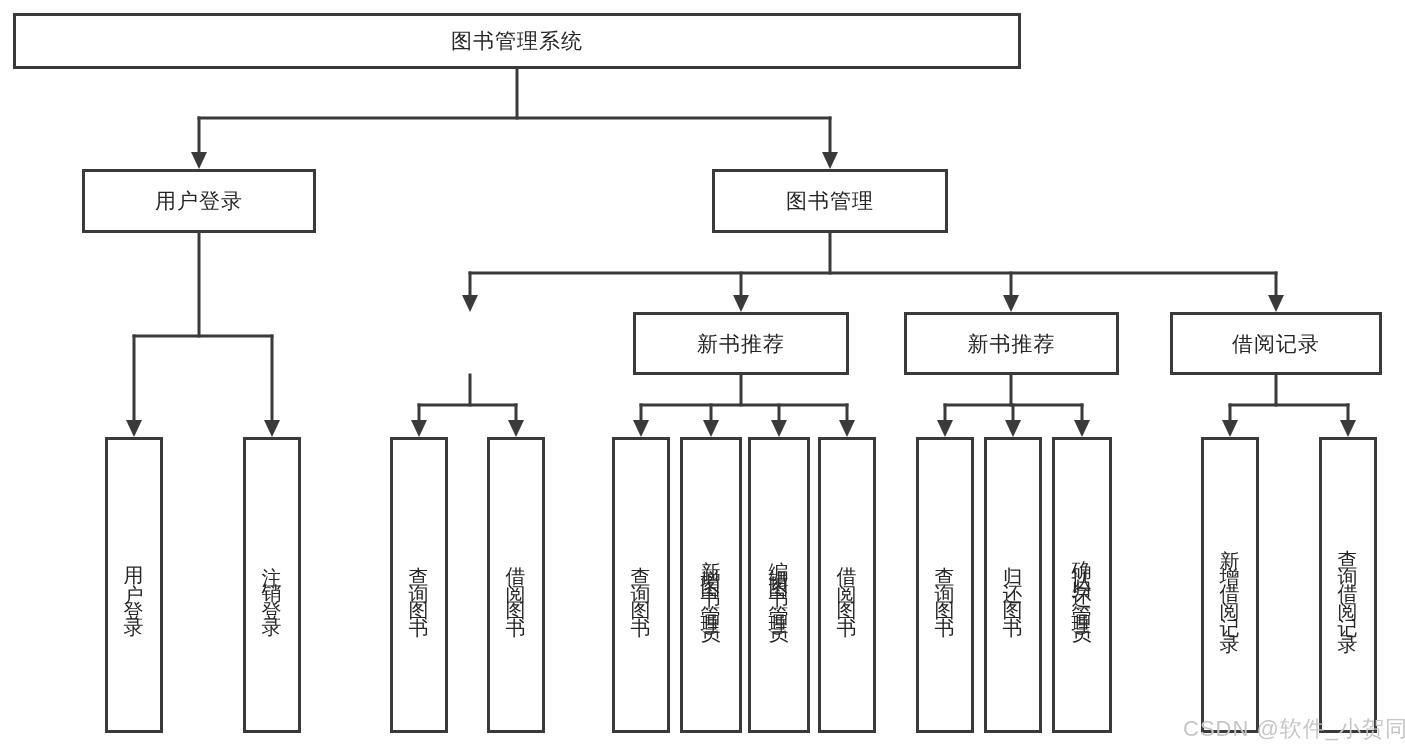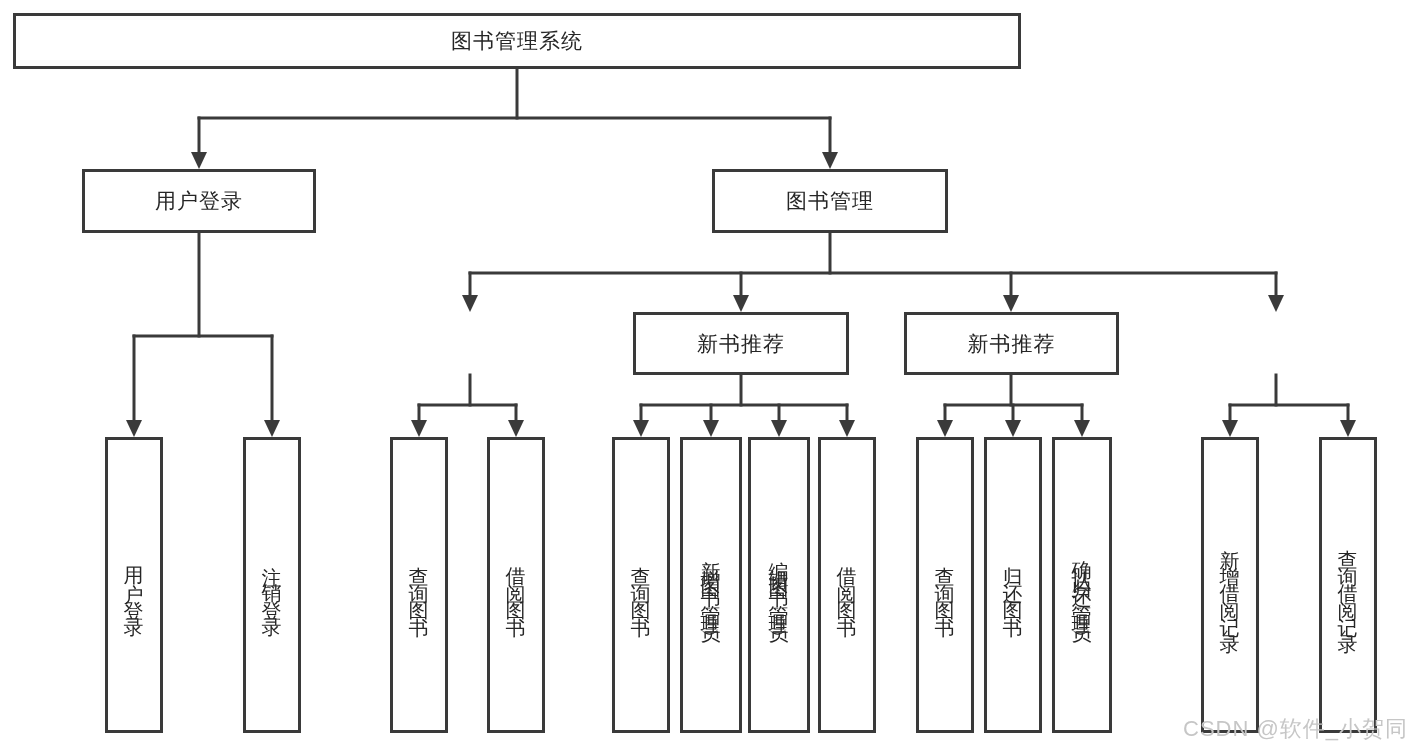--- a/index.html
+++ b/index.html
@@ -110,20 +110,21 @@
       <polygon points="1340,420 1356,420 1348,437" fill="#3a3a3a"></polygon>
     </svg>
 
   <div class="node h" style="left:13px; top:13px; width:1008px; height:56px">图书管理系统</div>
 
   <div class="node h" style="left:82px; top:169px; width:234px; height:64px">用户登录</div>
   <div class="node h" style="left:712px; top:169px; width:236px; height:64px">图书管理</div>
 
   <div class="node h" style="left:633px; top:312px; width:216px; height:63px">新书推荐</div>
   <div class="node h" style="left:904px; top:312px; width:215px; height:63px">新书推荐</div>
+  <div class="node h" style="left:1170px; top:312px; width:212px; height:63px">借阅记录</div>
 
   <div class="node v" style="left:105px; top:437px; width:58px; height:296px">用户登录</div>
   <div class="node v" style="left:243px; top:437px; width:58px; height:296px">注销登录</div>
 
   <div class="node v" style="left:390px; top:437px; width:58px; height:296px">查询图书</div>
   <div class="node v" style="left:487px; top:437px; width:58px; height:296px">借阅图书</div>
 
   <div class="node v" style="left:612px; top:437px; width:58px; height:296px">查询图书</div>
   <div class="node v tight" style="left:680px; top:437px; width:62px; height:296px">新增图书（管理员）</div>
   <div class="node v tight" style="left:748px; top:437px; width:62px; height:296px">编辑图书（管理员）</div>

